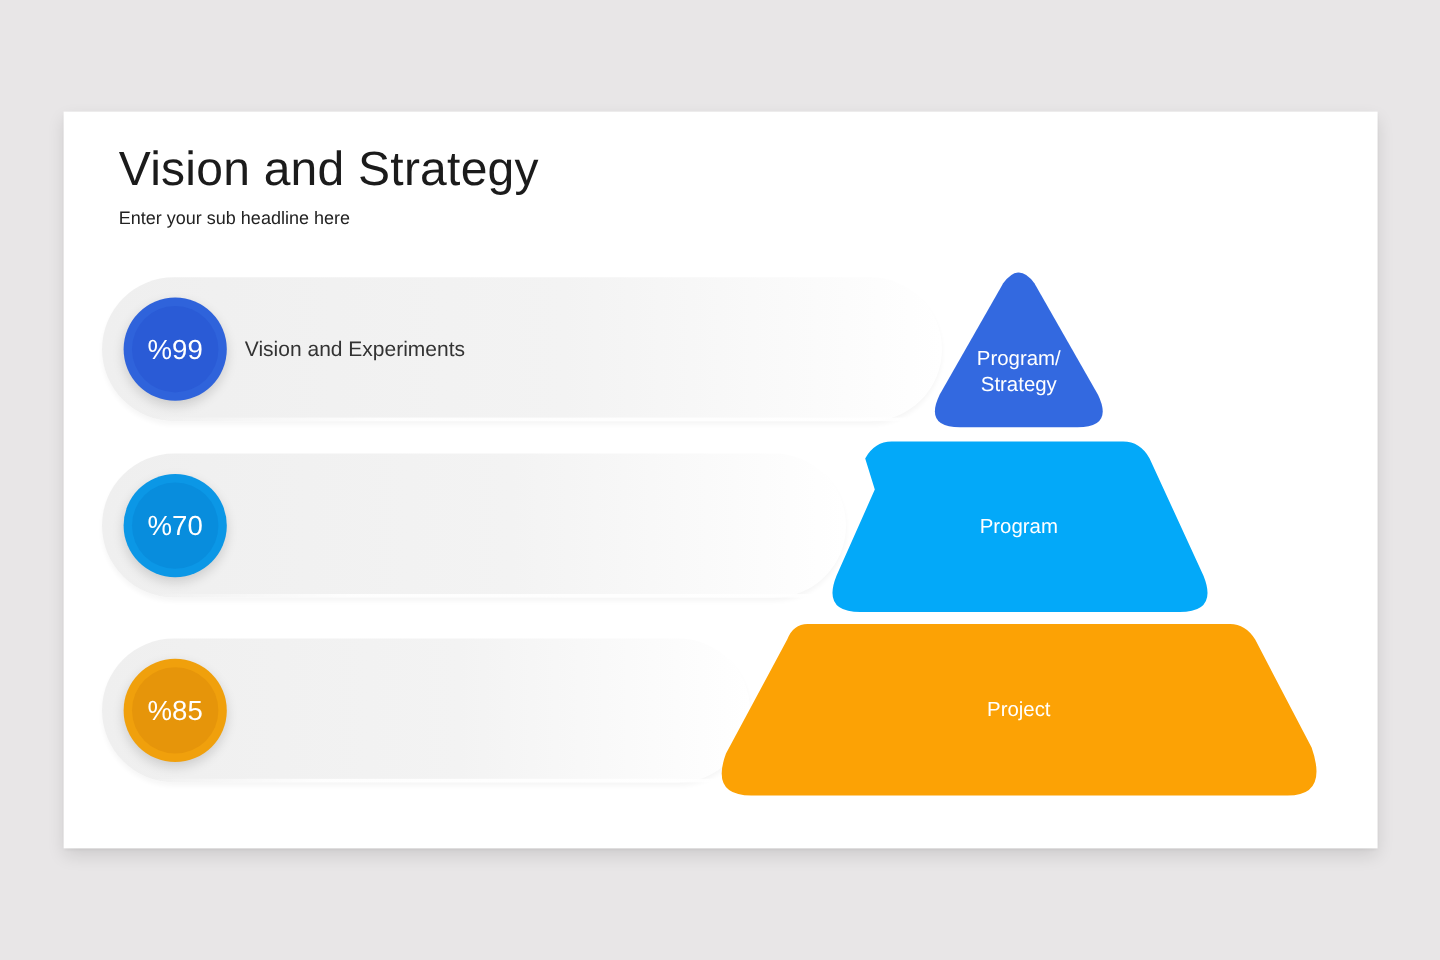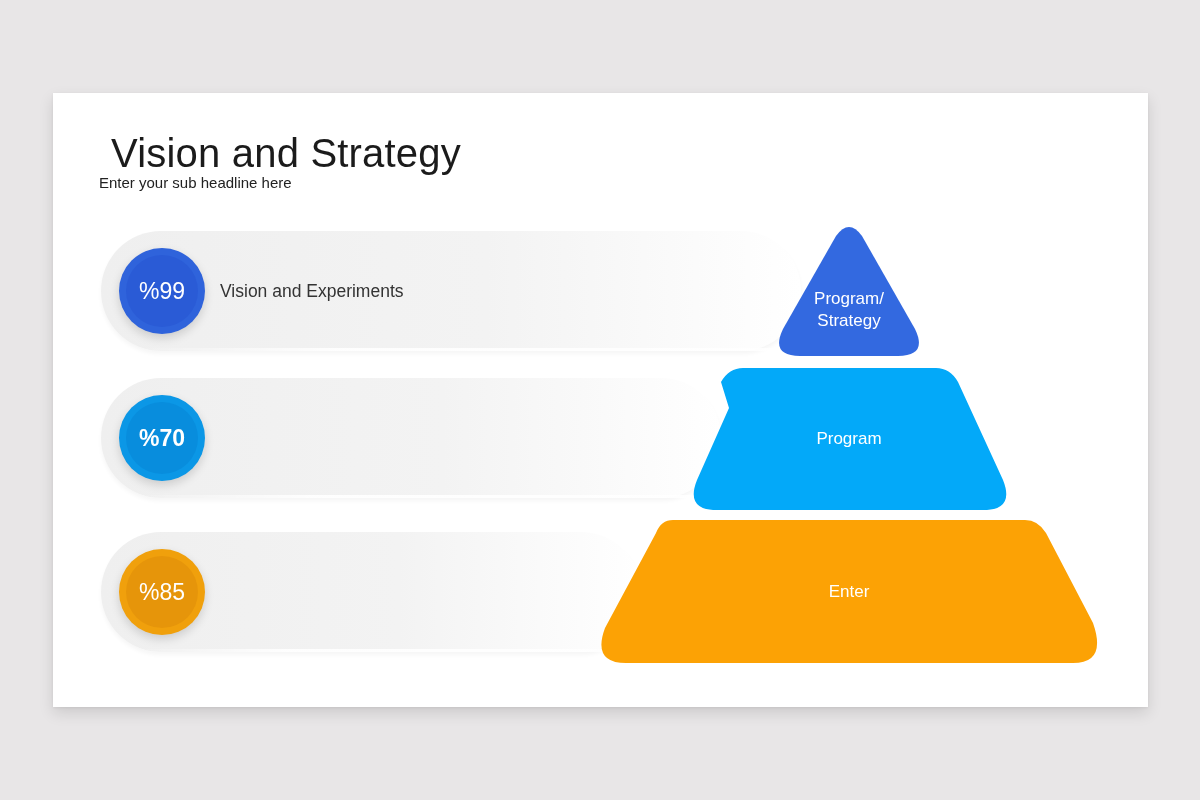--- a/index.html
+++ b/index.html
@@ -7,27 +7,27 @@
     width:1200px; height:800px; background:#e8e6e7; position:relative; overflow:hidden;
     font-family:"Liberation Sans", "DejaVu Sans", sans-serif;
   }
   .slide {
     position:absolute; left:53px; top:93px; width:1095px; height:614px;
     background:#ffffff;
     box-shadow: 0 6px 14px rgba(0,0,0,0.12), 0 1px 3px rgba(0,0,0,0.06);
   }
   .title {
     position:absolute; left:46px; top:26px; font-size:40px; color:#1b1b1b; font-weight:normal;
-    letter-spacing:0.2px; margin:12px;
+    letter-spacing:0.2px; margin:0;
   }
   .subtitle {
     position:absolute; left:46px; top:81px; font-size:15px; color:#222;
   }
   .pill {
-    position:absolute; left:48px; height:120px; border-radius:60px;
+    position:absolute; left:32px; height:120px; border-radius:60px;
     background: linear-gradient(to right, #efefef 0%, #f3f3f3 55%, rgba(255,255,255,0) 100%);
     box-shadow: 0 3px 4px rgba(0,0,0,0.04);
   }
   .pill::after {
     content:""; position:absolute; left:30px; right:0; bottom:0; height:3px;
     background: linear-gradient(to right, rgba(0,0,0,0) 0%, rgba(255,255,255,0.9) 30%, rgba(255,255,255,0.9) 100%);
   }
   .circle {
     position:absolute; left:18px; top:17px; width:86px; height:86px; border-radius:50%;
     display:flex; align-items:center; justify-content:center;
@@ -56,21 +56,21 @@
   <div class="subtitle">Enter your sub headline here</div>
 
   <div class="pill" style="top:138px; width:700px;">
     <div class="circle" style="background:#2f63db;">
       <div class="inner" style="background:#2a5bd6;"></div>
       <span class="pct">%99</span>
     </div>
     <div class="pill-text">Vision and Experiments</div>
   </div>
 
-  <div class="pill" style="top:285px; width:620px;font-weight:bold;">
+  <div class="pill" style="top:285px; width:620px;">
     <div class="circle" style="background:#0b97e6;">
       <div class="inner" style="background:#088ddd;"></div>
       <span class="pct">%70</span>
     </div>
   </div>
 
   <div class="pill" style="top:439px; width:540px;">
     <div class="circle" style="background:#f0a00c;">
       <div class="inner" style="background:#e6950a;"></div>
       <span class="pct">%85</span>
@@ -84,14 +84,14 @@
     <path d="M 690 275 L 883 275 Q 897 275 905 289 L 950 387 Q 962 417 930 417 L 664 417 Q 632 417 644 387 L 676 315 L 676 315 L 668 289 Q 676 275 690 275 Z" fill="#03a9f9"></path>
 
     <path d="M 620 427 L 972 427 Q 985 427 993 440 L 1040 530 Q 1054 570 1020 570 L 573 570 Q 539 570 552 535 L 603 440 Q 608 427 620 427 Z" fill="#fca205"></path>
   </svg>
 
   <div class="pyr-label" style="left:796px; top:217px;">
     <div>Program/</div>
     <div>Strategy</div>
   </div>
   <div class="pyr-label" style="left:796px; top:346px;">Program</div>
-  <div class="pyr-label" style="left:796px; top:499px;">Enter</div>
+  <div class="pyr-label" style="left:796px; top:499px;">Project</div>
 </div>
 
 </body></html>

